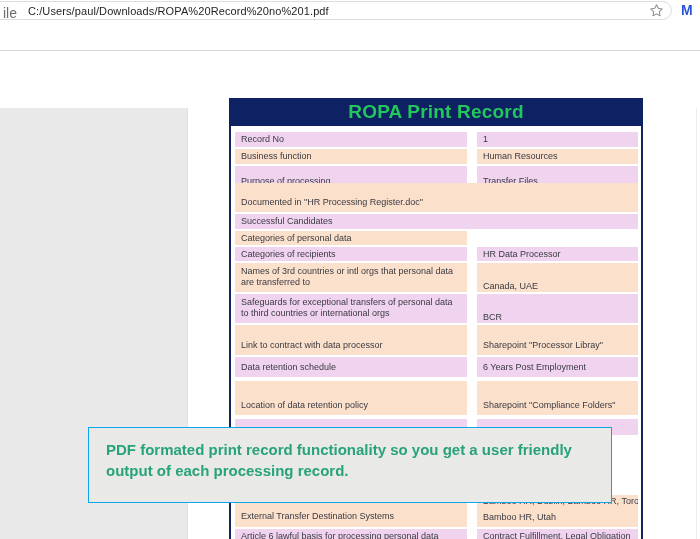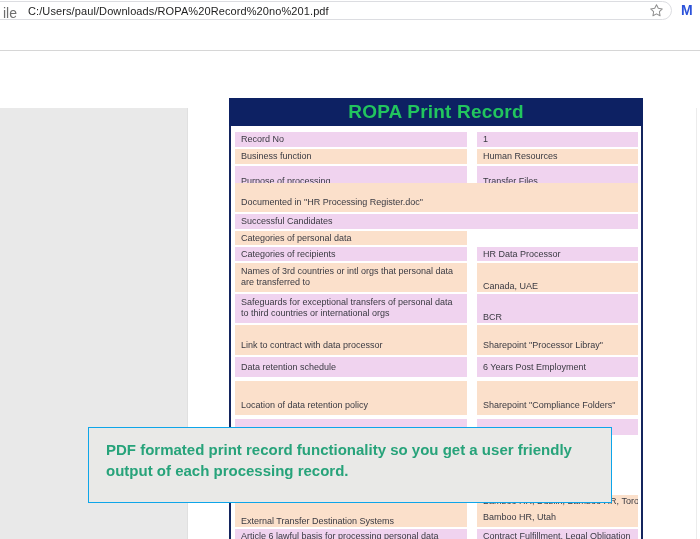--- a/index.html
+++ b/index.html
@@ -43,21 +43,21 @@
   .trow{position:absolute;left:235px;width:403px;display:flex;z-index:2;font-size:9px;color:#3a3a42;line-height:11px;}
   .trow .cell{display:flex;box-sizing:border-box;padding-left:6px;overflow:hidden;}
   .trow .label{width:232px;margin-right:10px;}
   .trow .value{flex:1;}
   .pink .cell{background:#f0d3ef;}
   .peach .cell{background:#fbe0cb;}
   .single .cell{align-items:center;}
   .tall .cell{align-items:flex-end;padding-bottom:4px;}
   .wraplabel .label{align-items:flex-start;padding-top:3px;padding-right:10px;}
   .wraplabel .value{align-items:flex-end;}
-  .stacked .label{align-items:flex-end;}
+  .stacked .label{align-items:flex-end;padding-bottom:5px;}
   .stacked .value{position:relative;padding-left:0;}
   .stacked .value .line1{position:absolute;top:1px;left:6px;white-space:nowrap;}
   .stacked .value .line2{position:absolute;bottom:4px;left:6px;white-space:nowrap;}
   
   .note{position:absolute;left:88px;top:427px;width:524px;height:76px;background:#e9e9e7;
     border:1px solid #0ea5e9;box-sizing:border-box;z-index:10;}
   .note-text{margin:11px 0 0 17px;width:506px;font-size:15px;line-height:21px;font-weight:bold;color:#27a37a;}
 </style>
 </head>
 <body>

